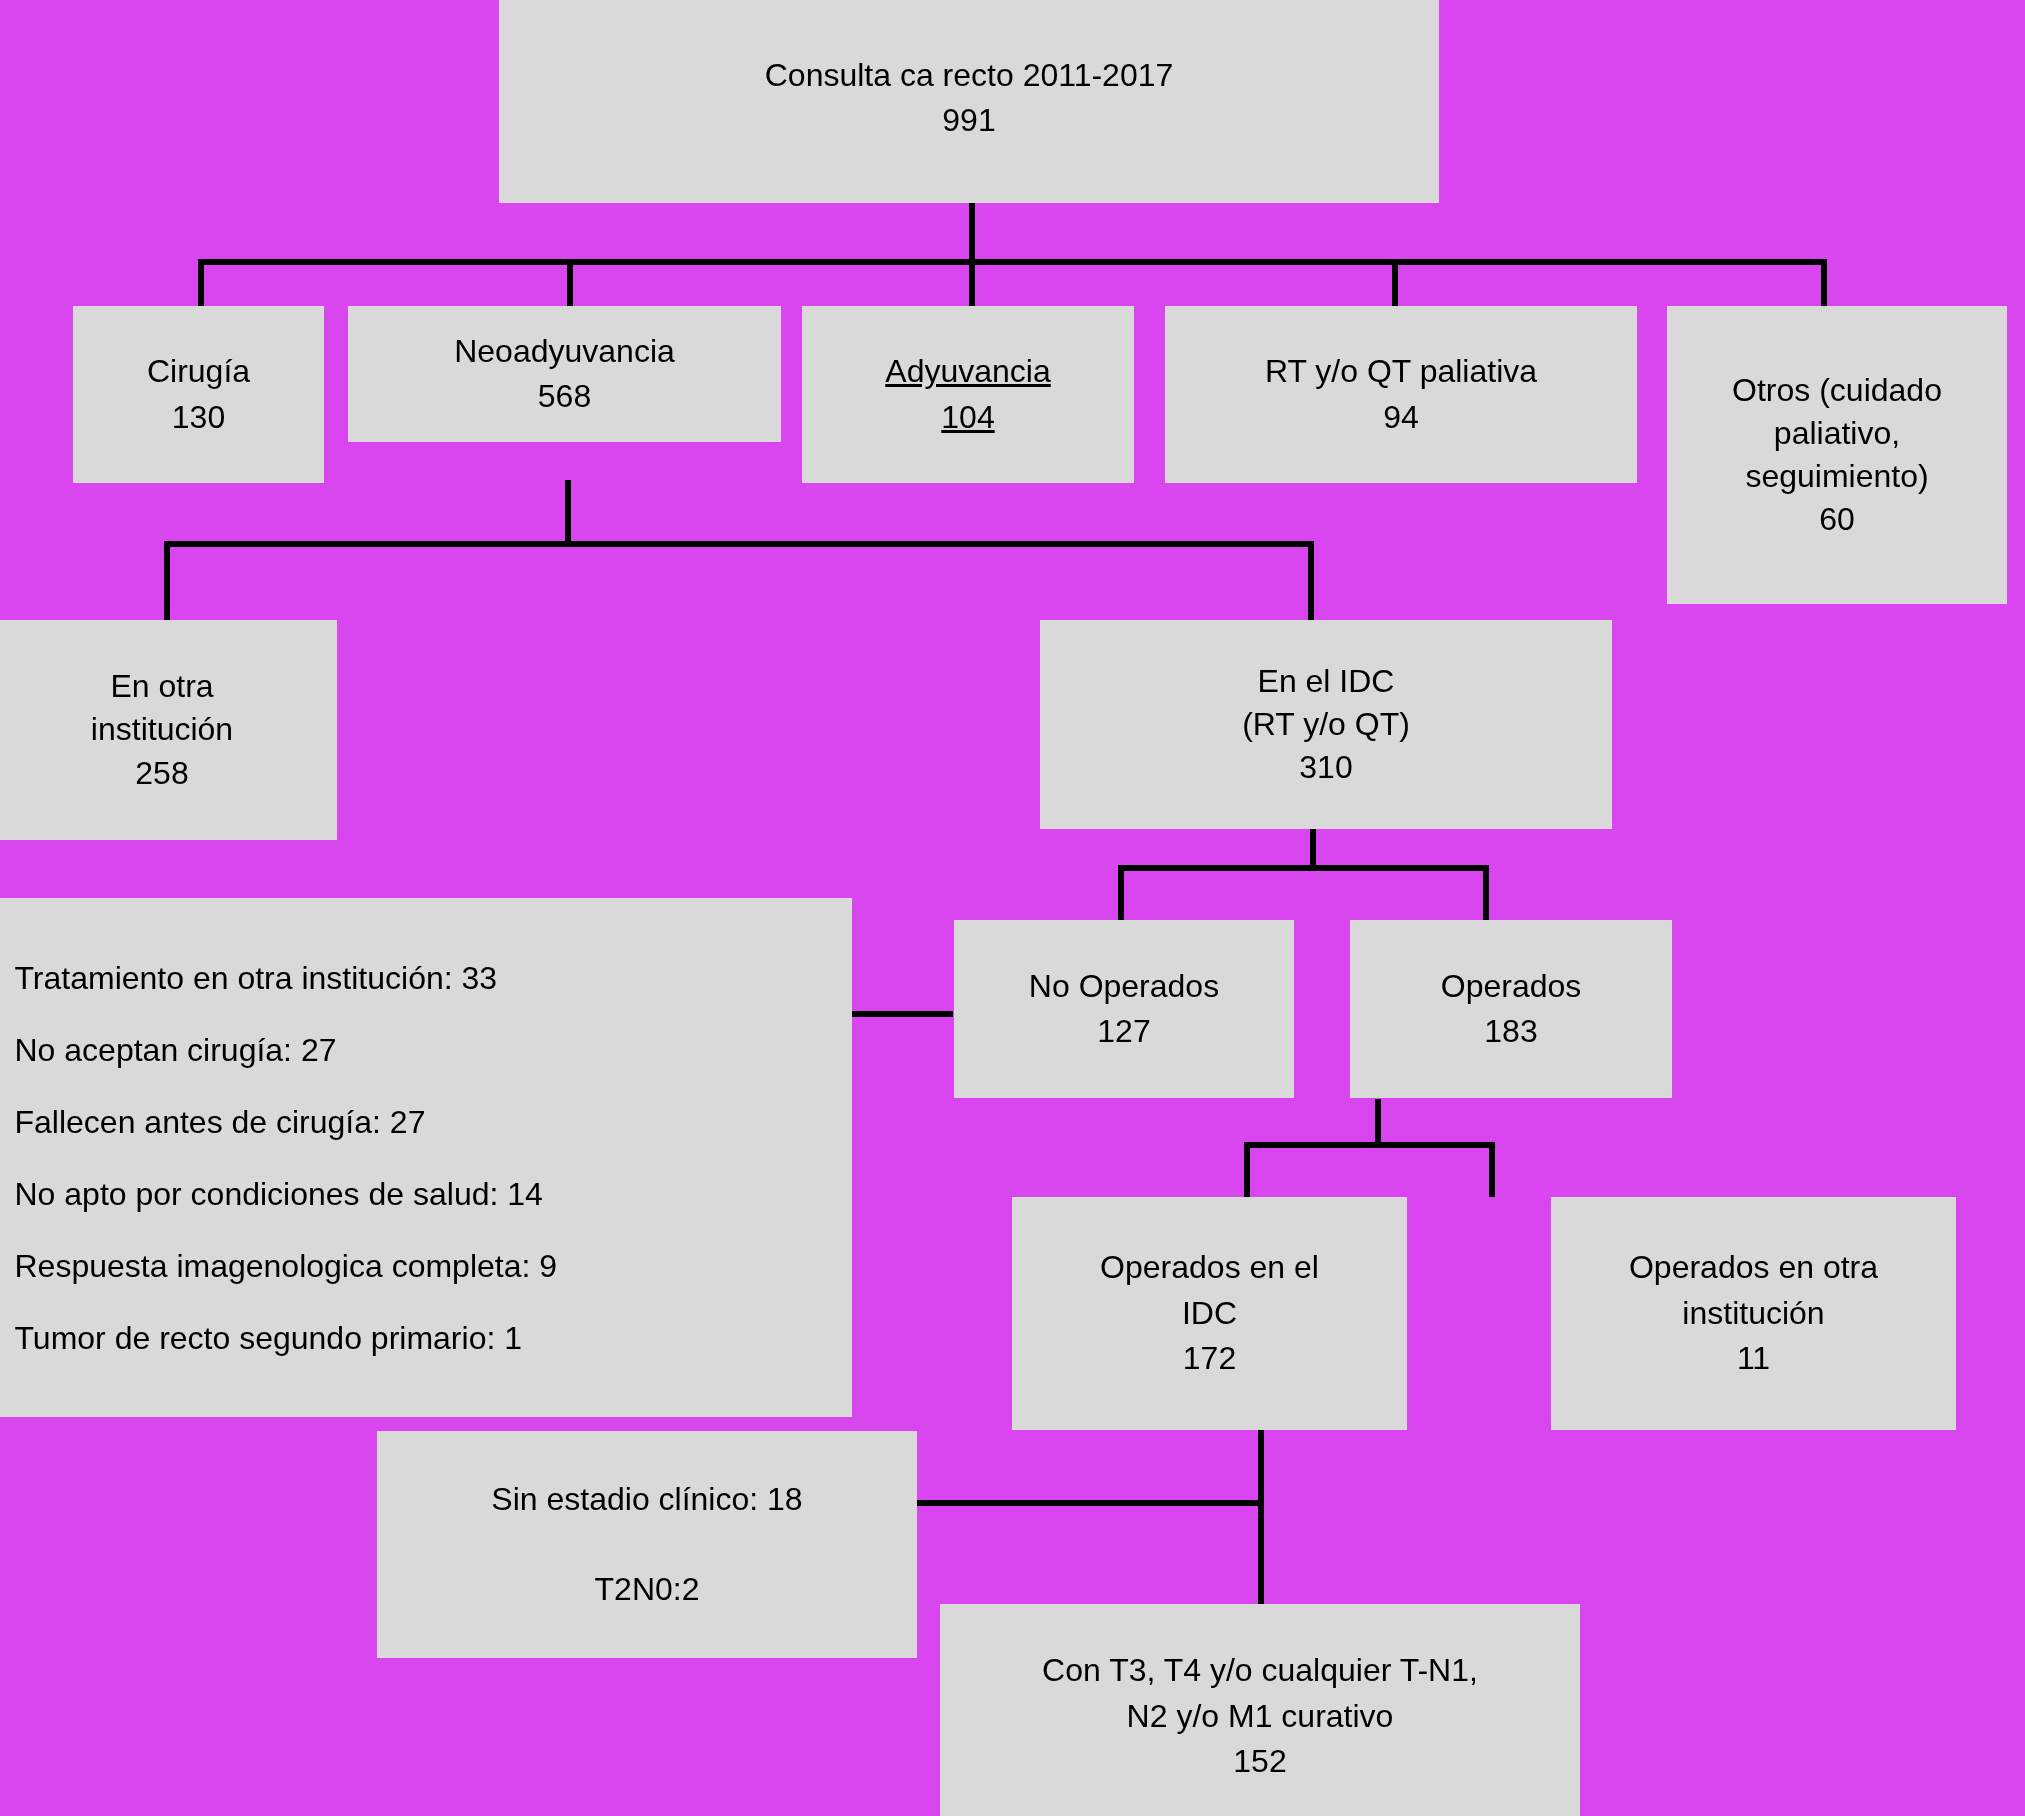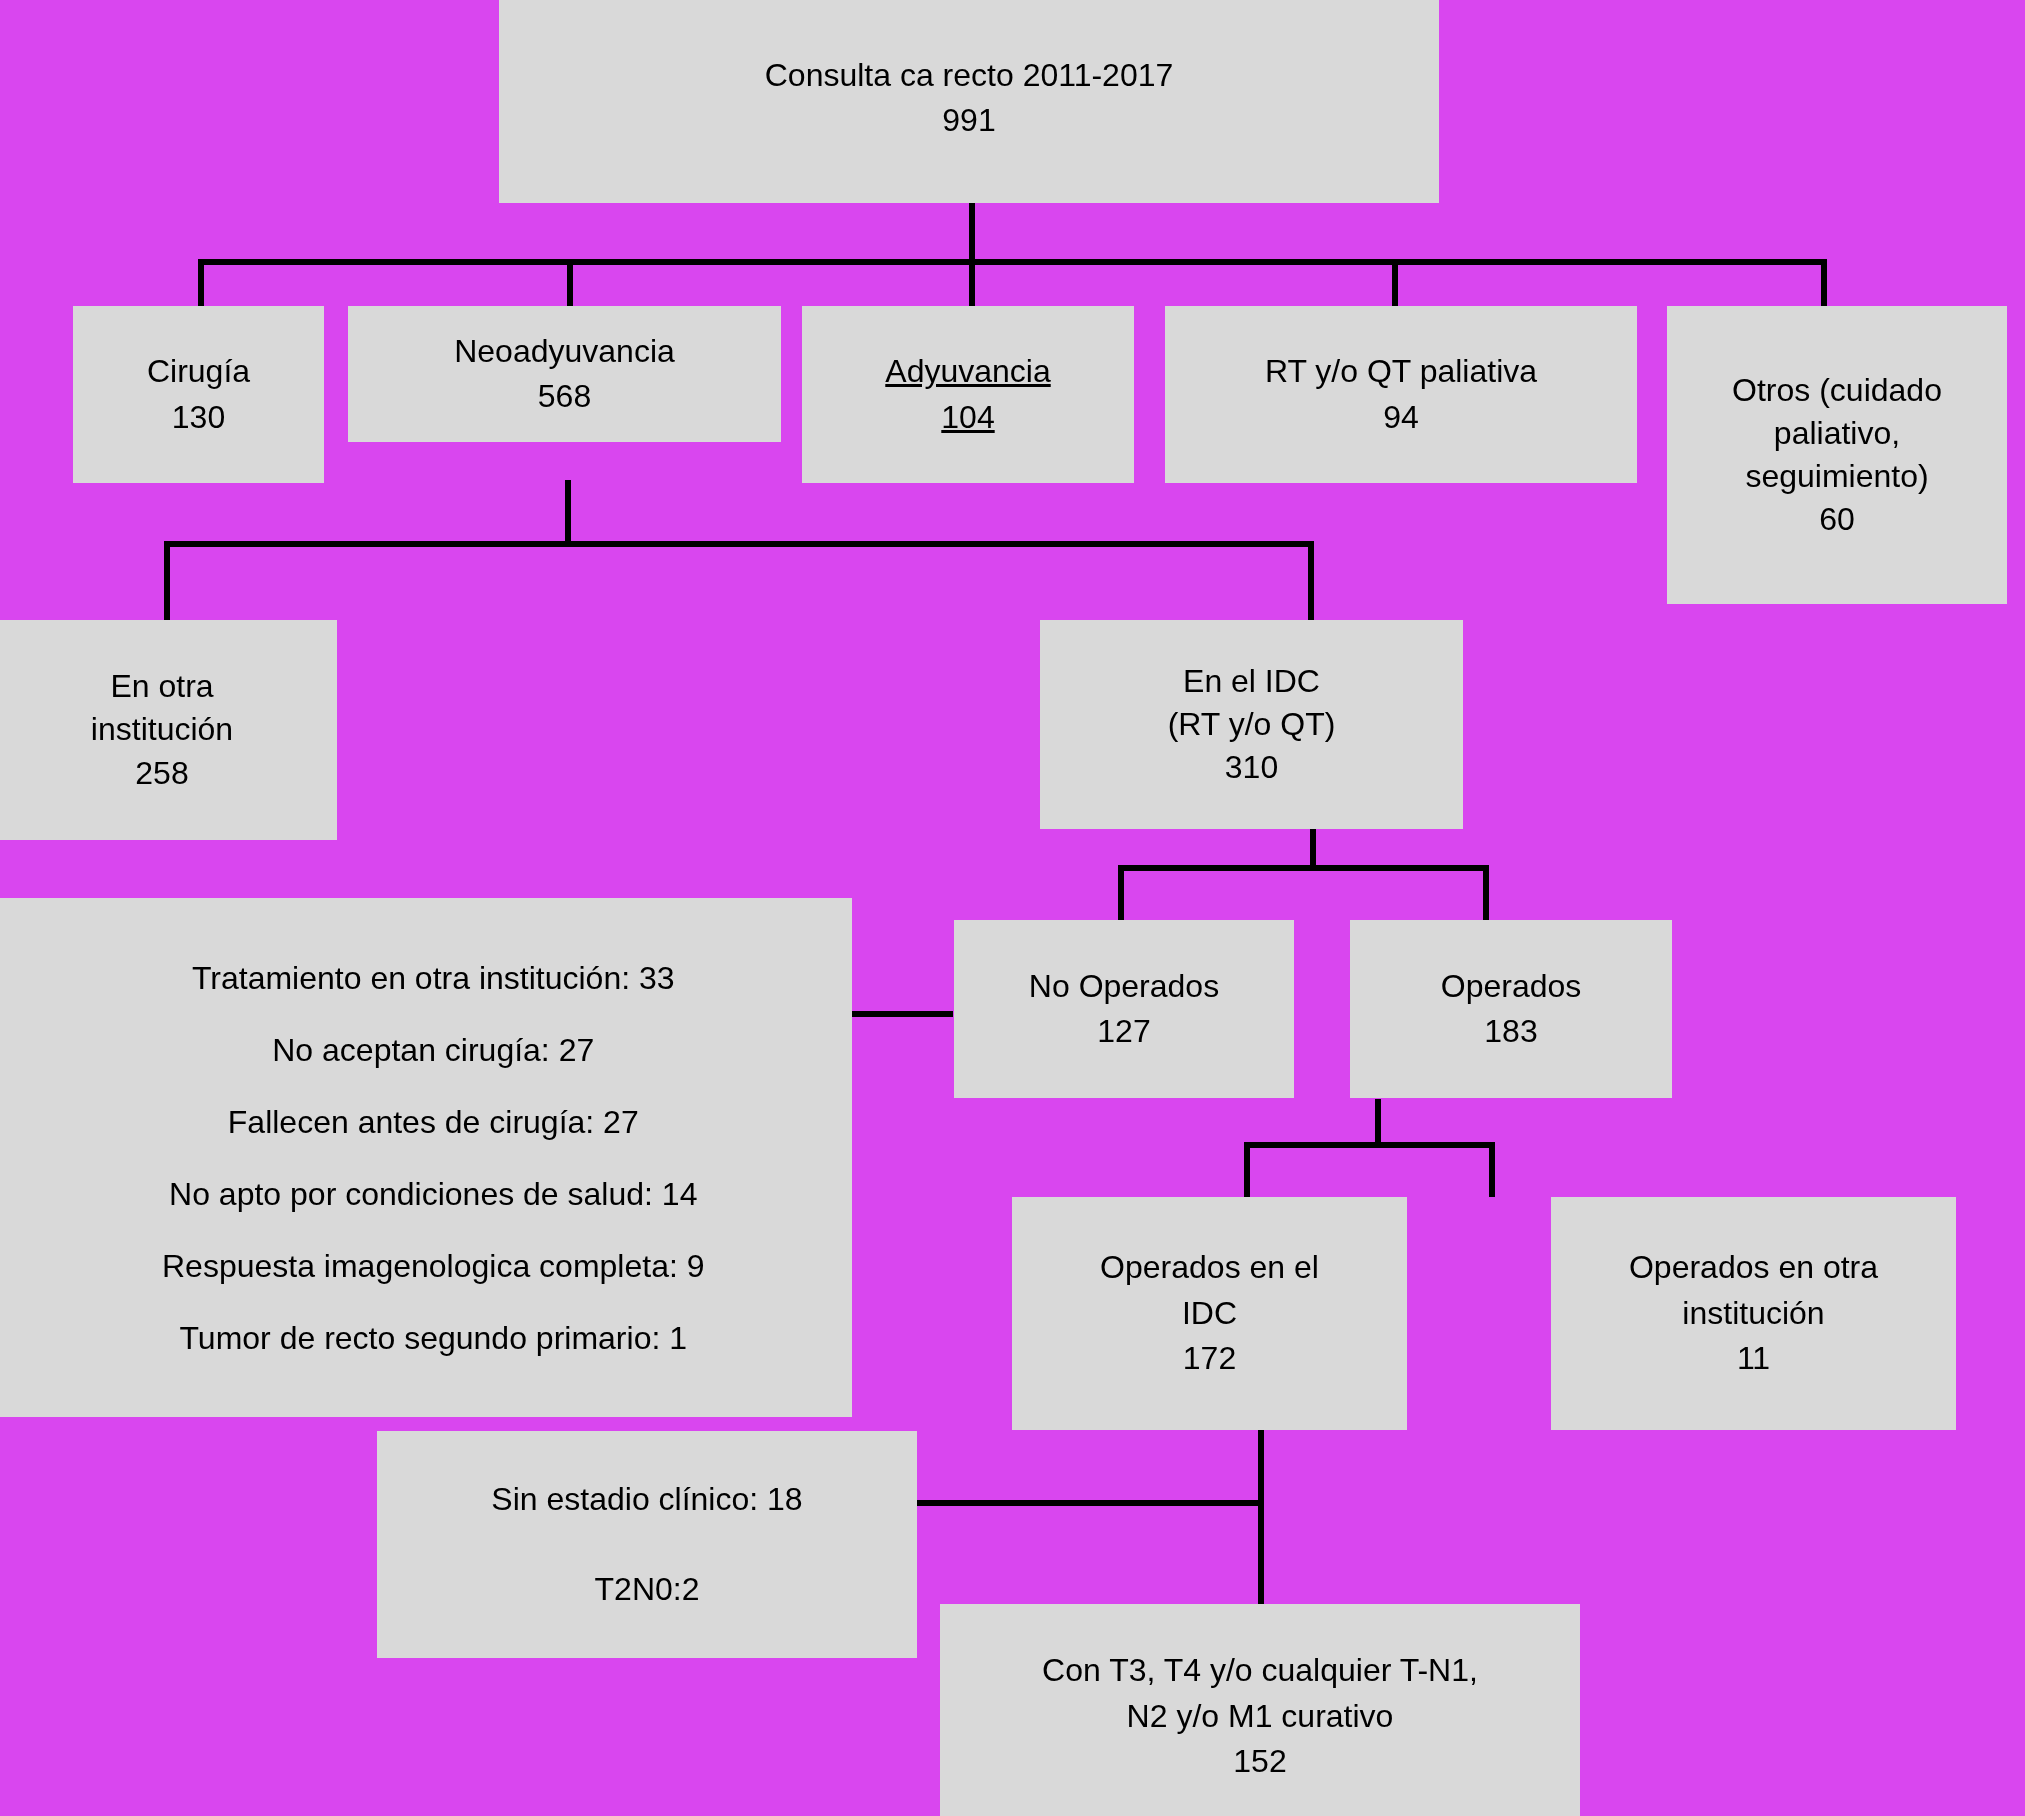--- a/index.html
+++ b/index.html
@@ -42,21 +42,20 @@
     justify-content: center;
     font-size: 32px;
     padding: 14.6px 0 14.6px 27.5px;
   }
   .panel .ln {
     display: block;
     white-space: nowrap;
     line-height: 1.0;
     margin: 0;
     padding: 20px 0;
-    text-align: center;
   }
 
   
   .h, .v {
     position: absolute;
     background: #000000;
   }
   .h { height: 5.7px; }
   .v { width: 5.7px; }
 </style>
@@ -124,21 +123,21 @@
     <span class="ln">seguimiento)</span>
     <span class="ln">60</span>
   </div>
 
   <div class="node tight" style="left:-13px; top:620px; width:350px; height:220px;">
     <span class="ln">En otra</span>
     <span class="ln">institución</span>
     <span class="ln">258</span>
   </div>
 
-  <div class="node tight" style="left:1040px; top:620px; width:423px; height:209px;">
+  <div class="node tight" style="left:1040px; top:620px; width:572px; height:209px;">
     <span class="ln">En el IDC</span>
     <span class="ln">(RT y/o QT)</span>
     <span class="ln">310</span>
   </div>
 
   <div class="panel" style="left:-13px; top:898px; width:865px; height:519px;">
     <span class="ln">Tratamiento en otra institución: 33</span>
     <span class="ln">No aceptan cirugía: 27</span>
     <span class="ln">Fallecen antes de cirugía: 27</span>
     <span class="ln">No apto por condiciones de salud: 14</span>

